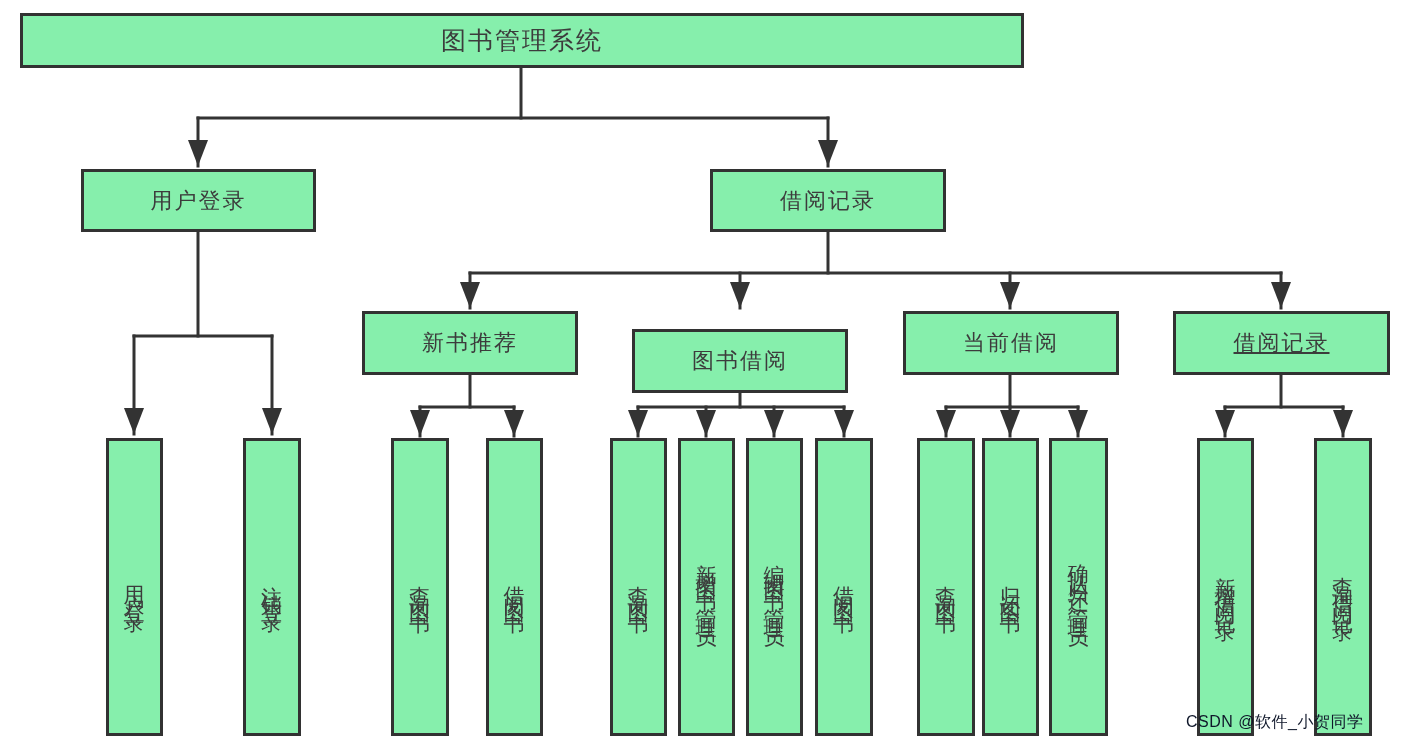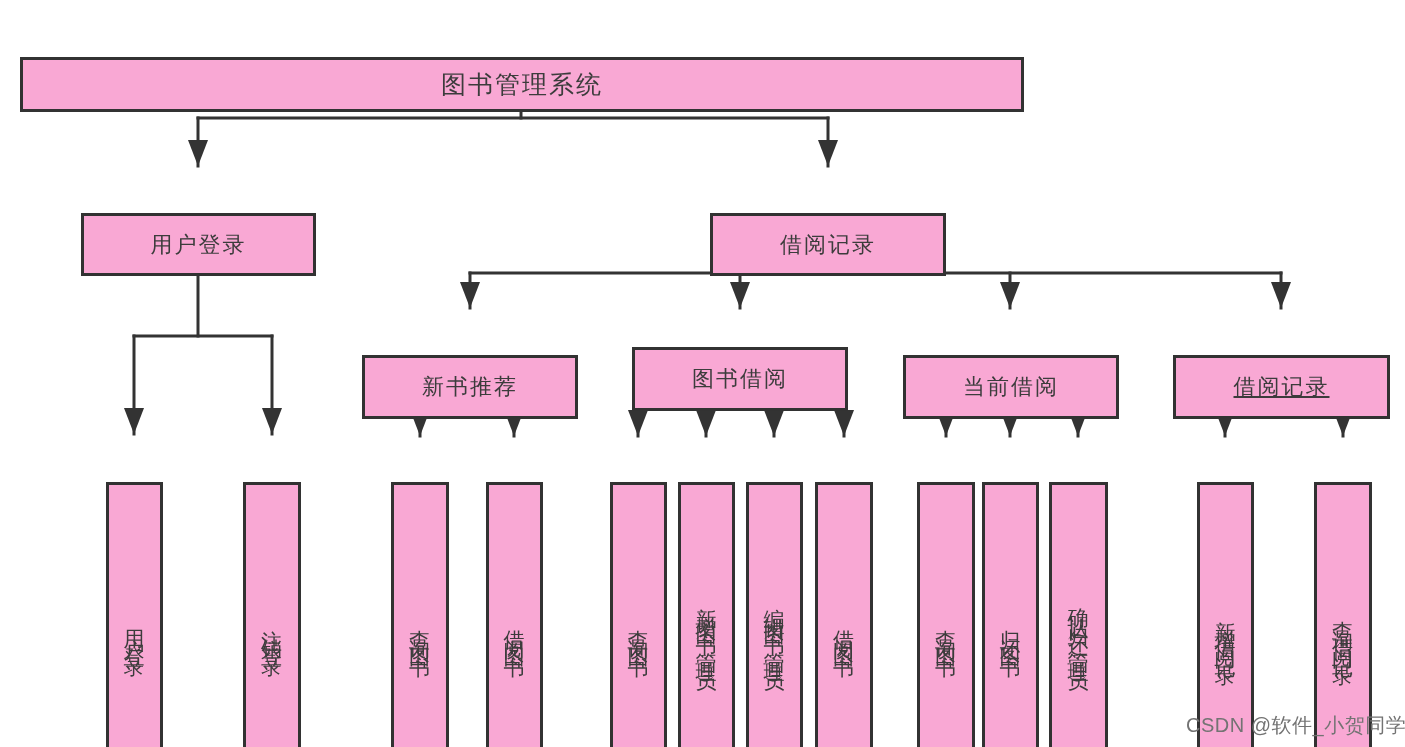--- a/index.html
+++ b/index.html
@@ -18,51 +18,50 @@
   .connector-layer {
     position: absolute;
     left: 0;
     top: 0;
     z-index: 1;
   }
   .box {
     position: absolute;
     box-sizing: border-box;
     border: 3px solid #323232;
-    background: #f9a8d4;
+    background: #86efac;
     color: #3c3c3c;
     display: flex;
     align-items: center;
     justify-content: center;
     z-index: 2;
     text-align: center;
-    margin-top: 44px;
   }
   .box.h {
     font-size: 22px;
     letter-spacing: 2px;
     white-space: nowrap;
   }
   .box.root {
     font-size: 25px;
   }
   .box.v {
     writing-mode: vertical-rl;
     text-orientation: mixed;
     font-size: 21px;
     letter-spacing: 9px;
     line-height: 1;
   }
   .watermark {
     position: absolute;
     left: 1186px;
     top: 712px;
-    font-size: 20px;
+    font-size: 16px;
     letter-spacing: 0.5px;
-    color: #737373;
+    color: #0f172a;
     z-index: 5;
     white-space: nowrap;
   }
 </style>
 </head>
 <body>
 
 <div class="canvas">
 
   <svg class="connector-layer" width="1405" height="747" viewBox="0 0 1405 747">
@@ -115,21 +114,21 @@
       <line x1="1343" y1="407" x2="1343" y2="436" marker-end="url(#arrow)"></line>
     </g>
   </svg>
 
   <div class="box h root" style="left:20px;top:13px;width:1004px;height:55px;">图书管理系统</div>
 
   <div class="box h" style="left:81px;top:169px;width:235px;height:63px;">用户登录</div>
   <div class="box h" style="left:710px;top:169px;width:236px;height:63px;">借阅记录</div>
 
   <div class="box h" style="left:362px;top:311px;width:216px;height:64px;">新书推荐</div>
-  <div class="box h" style="left:632px;top:303px;width:216px;height:64px;">图书借阅</div>
+  <div class="box h" style="left:632px;top:329px;width:216px;height:64px;">图书借阅</div>
   <div class="box h" style="left:903px;top:311px;width:216px;height:64px;">当前借阅</div>
   <div class="box h" style="left:1173px;top:311px;width:217px;height:64px;text-decoration:underline;">借阅记录</div>
 
   <div class="box v" style="left:106px;top:438px;width:57px;height:298px;">用户登录</div>
   <div class="box v" style="left:243px;top:438px;width:58px;height:298px;">注销登录</div>
 
   <div class="box v" style="left:391px;top:438px;width:58px;height:298px;">查询图书</div>
   <div class="box v" style="left:486px;top:438px;width:57px;height:298px;">借阅图书</div>
 
   <div class="box v" style="left:610px;top:438px;width:57px;height:298px;">查询图书</div>

